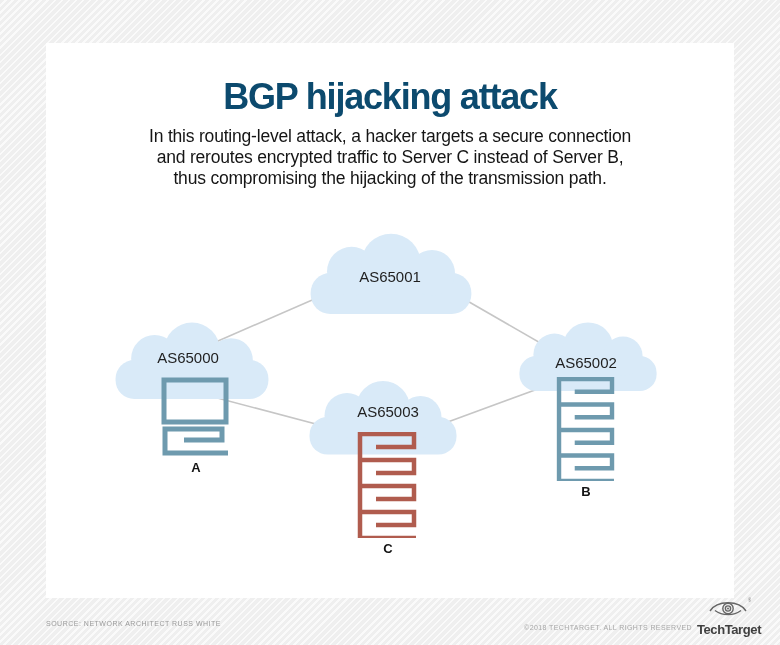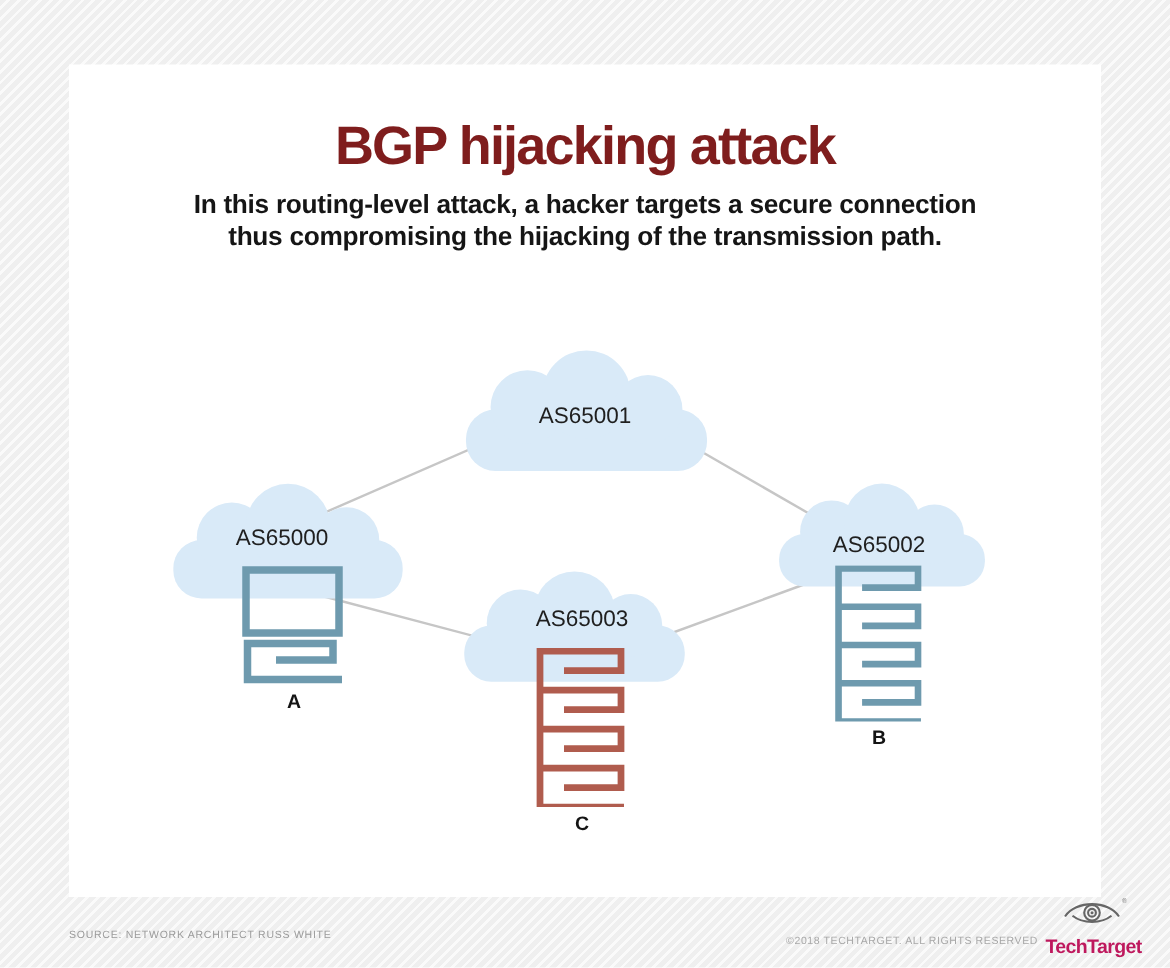--- a/index.html
+++ b/index.html
@@ -7,51 +7,52 @@
     width:780px;height:645px;position:relative;overflow:hidden;
     font-family:"Liberation Sans", sans-serif;
     background:repeating-linear-gradient(135deg,#efefef 0 3.2px,#fafafa 3.2px 5px);
   }
   .card{
     position:absolute;left:46px;top:43px;width:688px;height:555px;
     background:#ffffff;
   }
   .title{
     position:absolute;top:33px;left:0;width:100%;text-align:center;
-    font-size:36px;font-weight:bold;color:#7f1d1d;letter-spacing:-1.2px;
+    font-size:36px;font-weight:bold;color:#0c4a6e;letter-spacing:-1.2px;
   }
   .subtitle{
     position:absolute;top:83px;left:0;width:100%;text-align:center;
-    font-size:17.5px;line-height:21px;color:#151515;letter-spacing:-0.2px;font-weight:bold;
+    font-size:17.5px;line-height:21px;color:#151515;letter-spacing:-0.2px;
   }
   svg.diagram{position:absolute;left:0;top:157px;}
   text.as-label{font-size:15px;fill:#1f1f1f;}
   text.dev-label{font-size:13px;font-weight:bold;fill:#141414;}
   .source{
     position:absolute;left:46px;top:620px;
     font-size:7px;letter-spacing:0.5px;color:#9b9b9b;
   }
   .copyright{
     position:absolute;right:88px;top:624px;
     font-size:7px;letter-spacing:0.4px;color:#a8a8a8;
   }
   .brand{
-    position:absolute;right:16px;top:597px;width:70px;text-align:center;color:#be185d;
+    position:absolute;right:16px;top:597px;width:70px;text-align:center;color:#404040;
   }
   .brand .word{font-size:13px;font-weight:bold;letter-spacing:-0.4px;margin-top:1px;}
 </style>
 </head>
 <body>
 
 <div class="card">
 
   <div class="title">BGP hijacking attack</div>
 
   <div class="subtitle">
     <div>In this routing-level attack, a hacker targets a secure connection</div>
+    <div>and reroutes encrypted traffic to Server C instead of Server B,</div>
     <div>thus compromising the hijacking of the transmission path.</div>
   </div>
 
   <svg class="diagram" width="688" height="385" viewBox="0 0 688 385">
     <defs>
       <symbol id="cloud" viewBox="0 0 200 100">
         <rect x="2" y="50" width="196" height="50" rx="24"></rect>
         <circle cx="52" cy="48" r="30"></circle>
         <circle cx="100" cy="38" r="36"></circle>
         <circle cx="150" cy="50" r="28"></circle>

